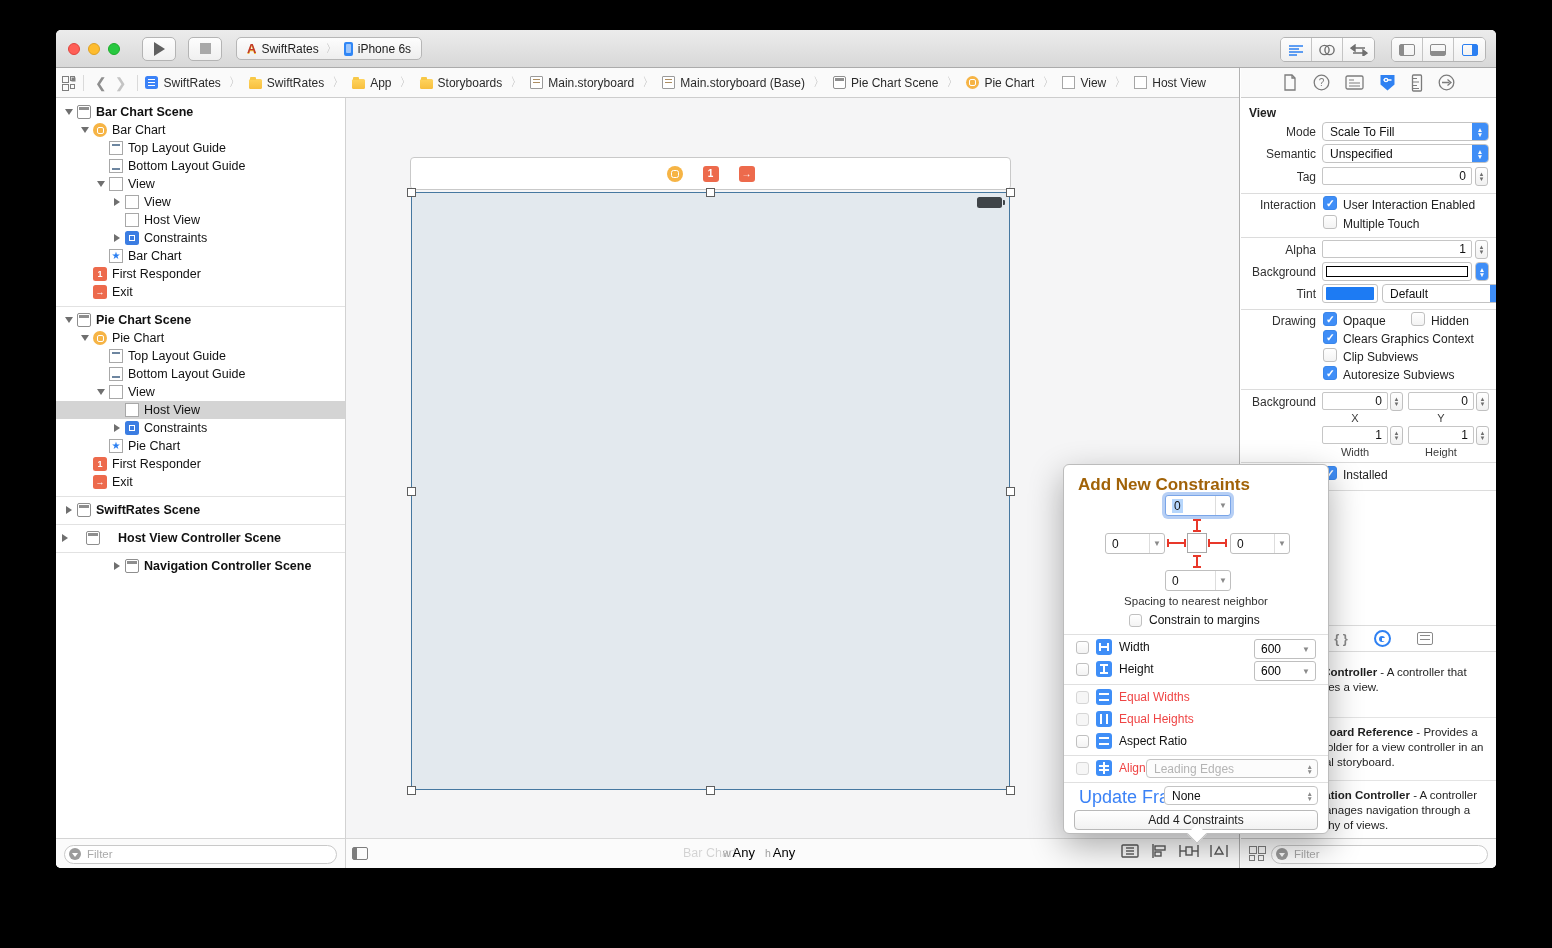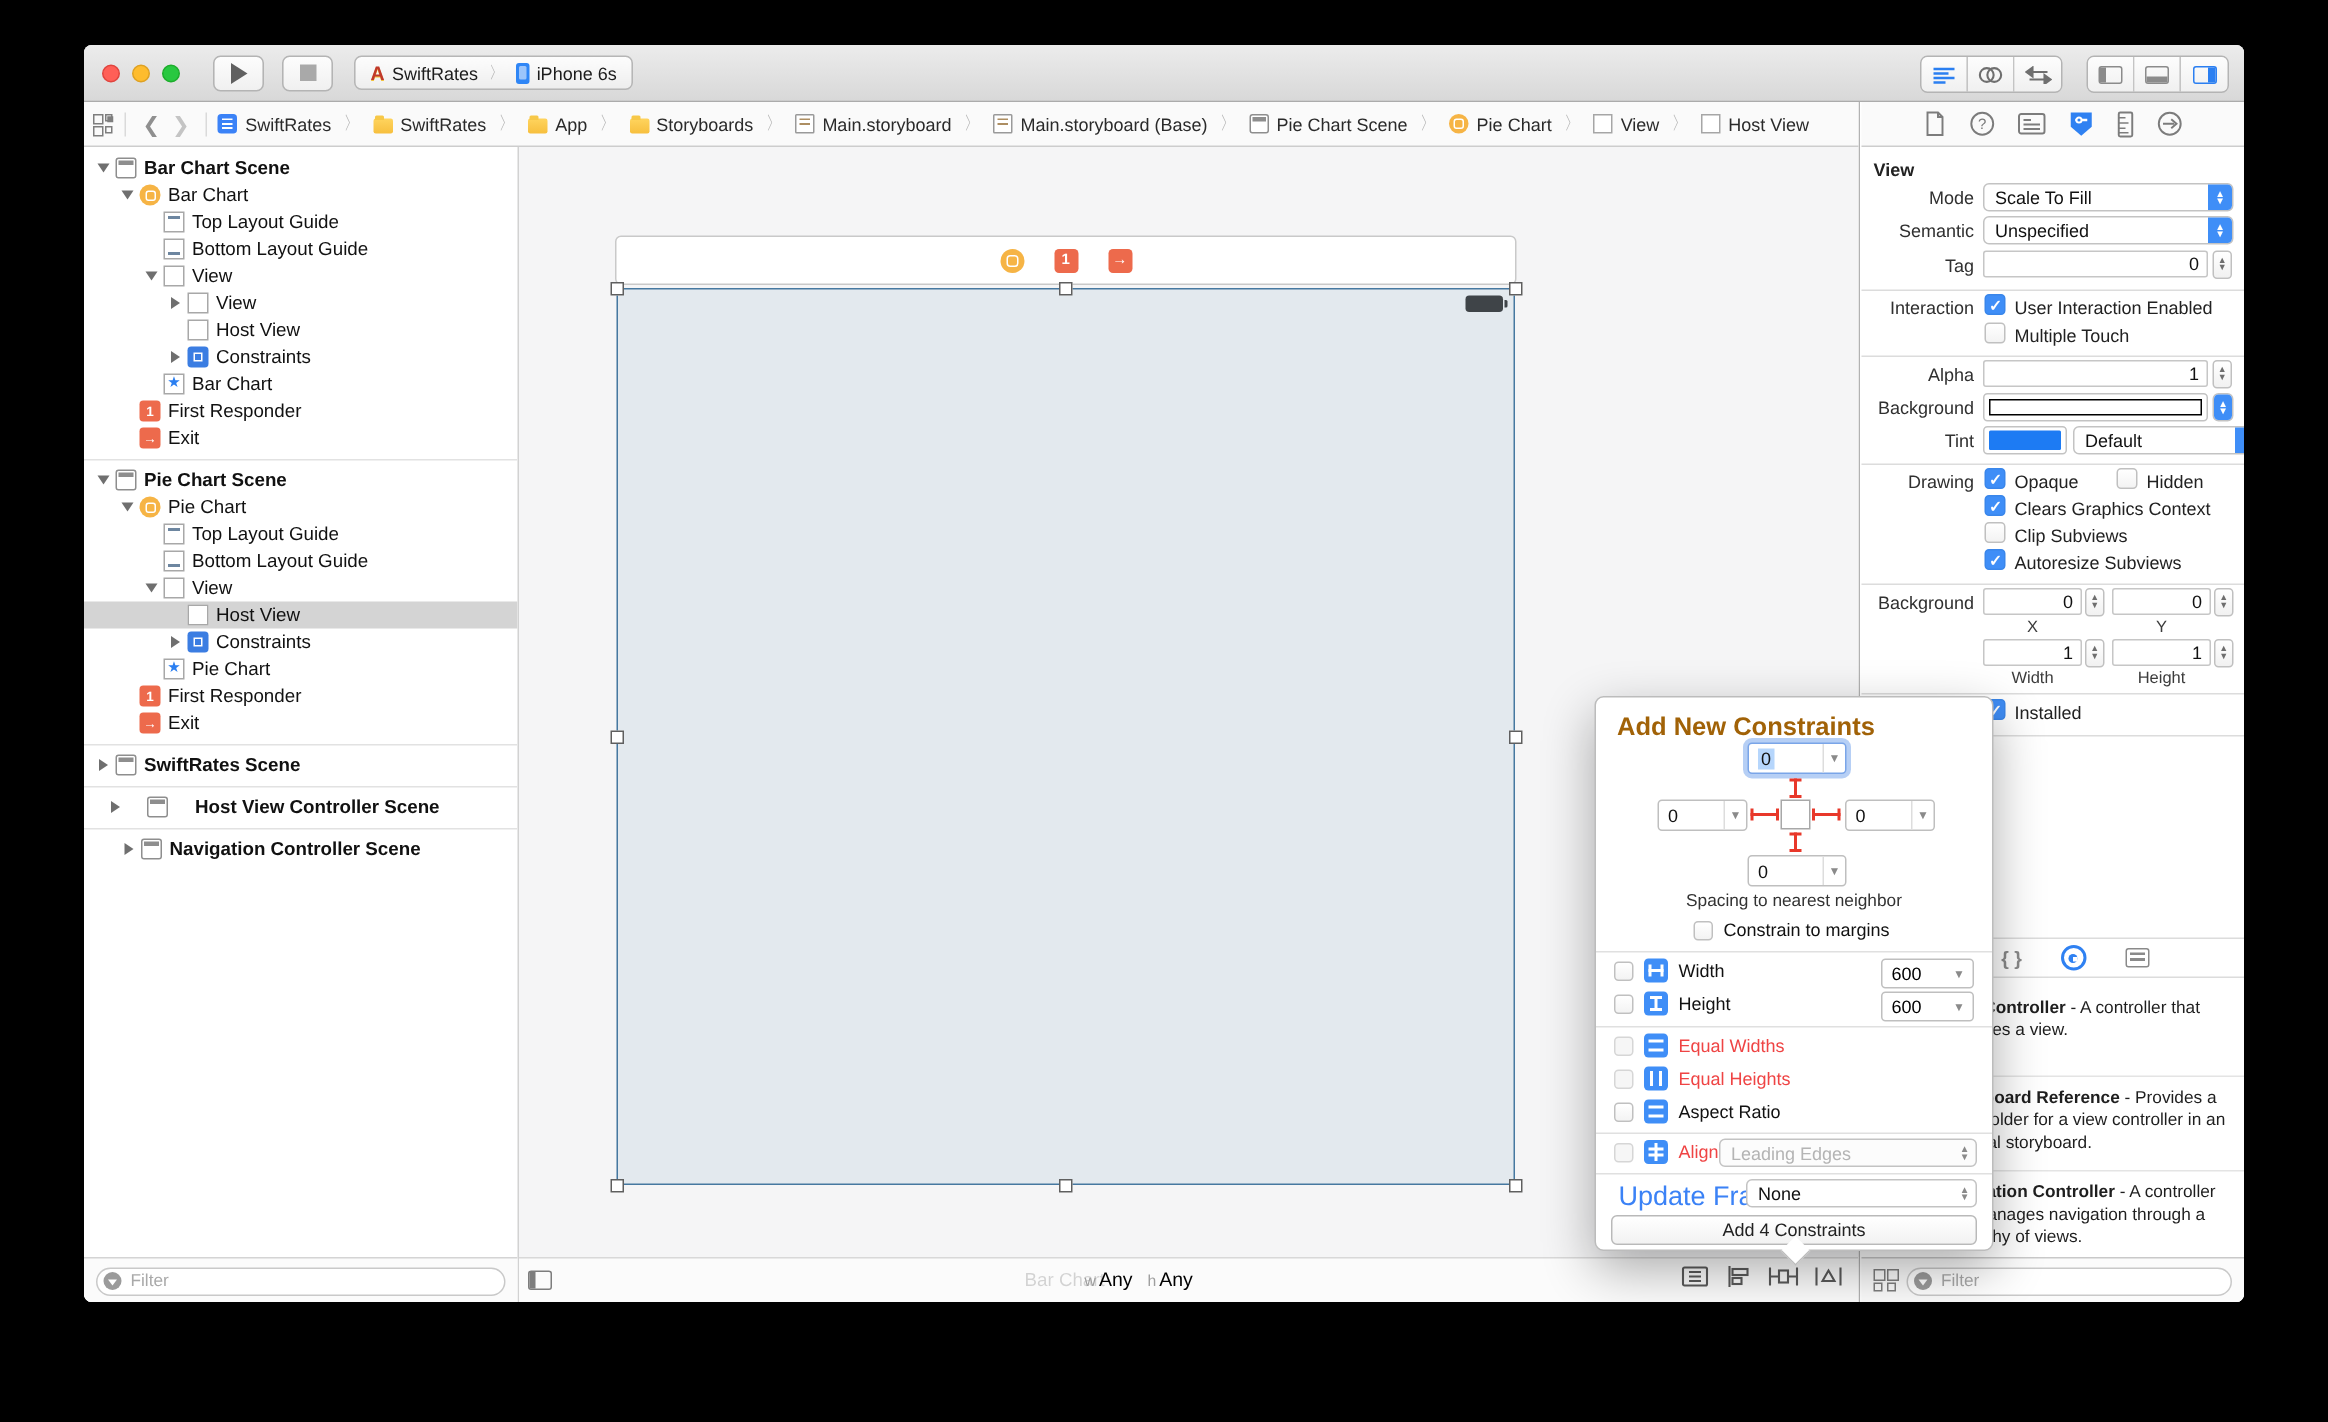--- a/index.html
+++ b/index.html
@@ -460,29 +460,29 @@
             </div>
             <div class="nav-sep"></div>
             <div class="nav-row bold" style="padding-left: 8px;">
               <span class="tri">
                 <span class="tri-closed"></span>
               </span>
               <span class="oi oi-scene"></span>
               <span class="lbl">SwiftRates Scene</span>
             </div>
             <div class="nav-sep"></div>
-            <div class="nav-row bold" style="padding-left: 16px; gap: 13px;">
+            <div class="nav-row bold" style="padding-left: 4px; gap: 13px;">
               <span class="tri">
                 <span class="tri-closed"></span>
               </span>
               <span class="oi oi-scene"></span>
               <span class="lbl">Host View Controller Scene</span>
             </div>
             <div class="nav-sep"></div>
-            <div class="nav-row bold" style="padding-left: 25px;">
+            <div class="nav-row bold" style="padding-left: 8px; margin-left: 48px;">
               <span class="tri">
                 <span class="tri-closed"></span>
               </span>
               <span class="oi oi-scene"></span>
               <span class="lbl">Navigation Controller Scene</span>
             </div>
           </div>
         <div class="filterbar">
           <div class="filter-field">
             <span class="f-ic"></span>

